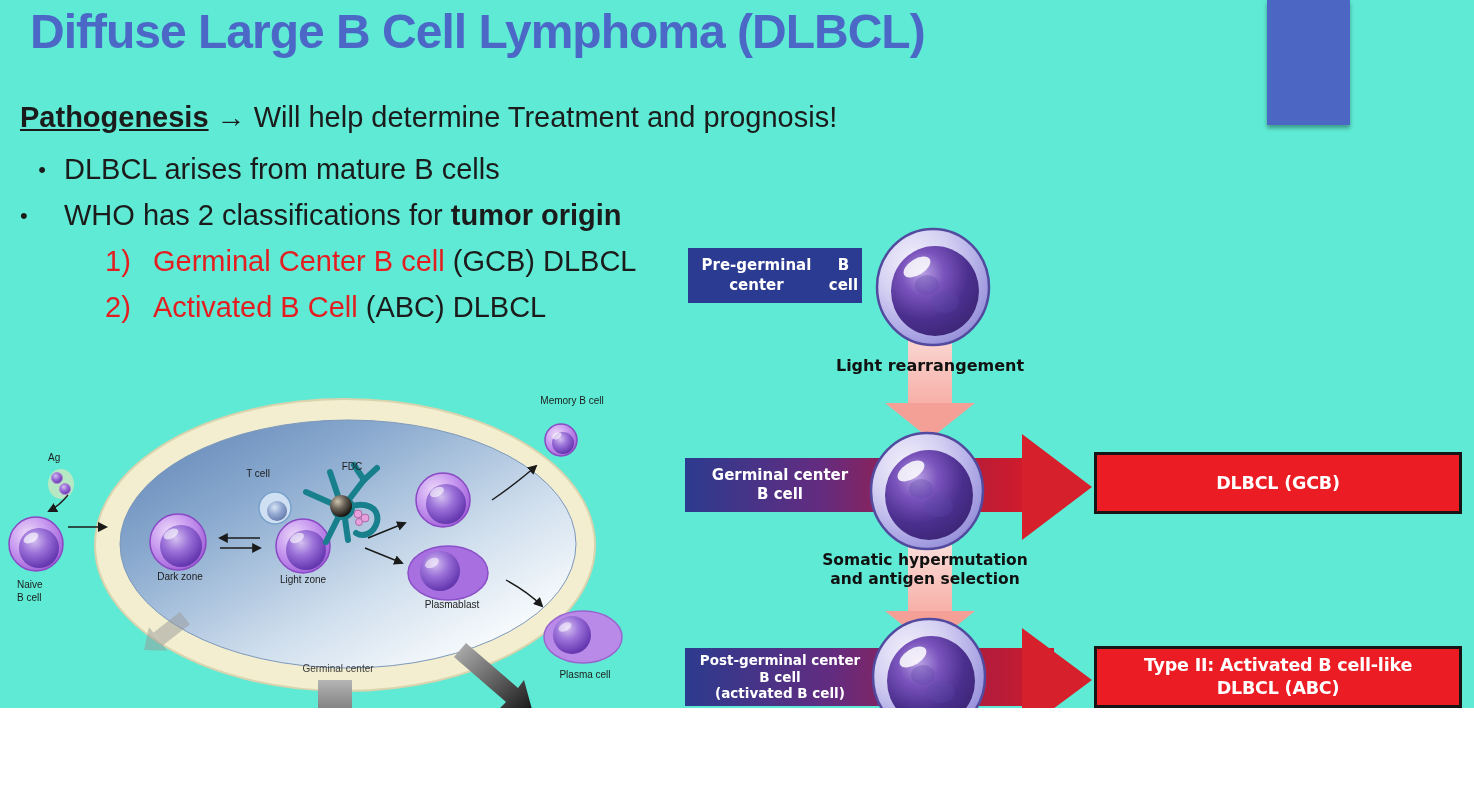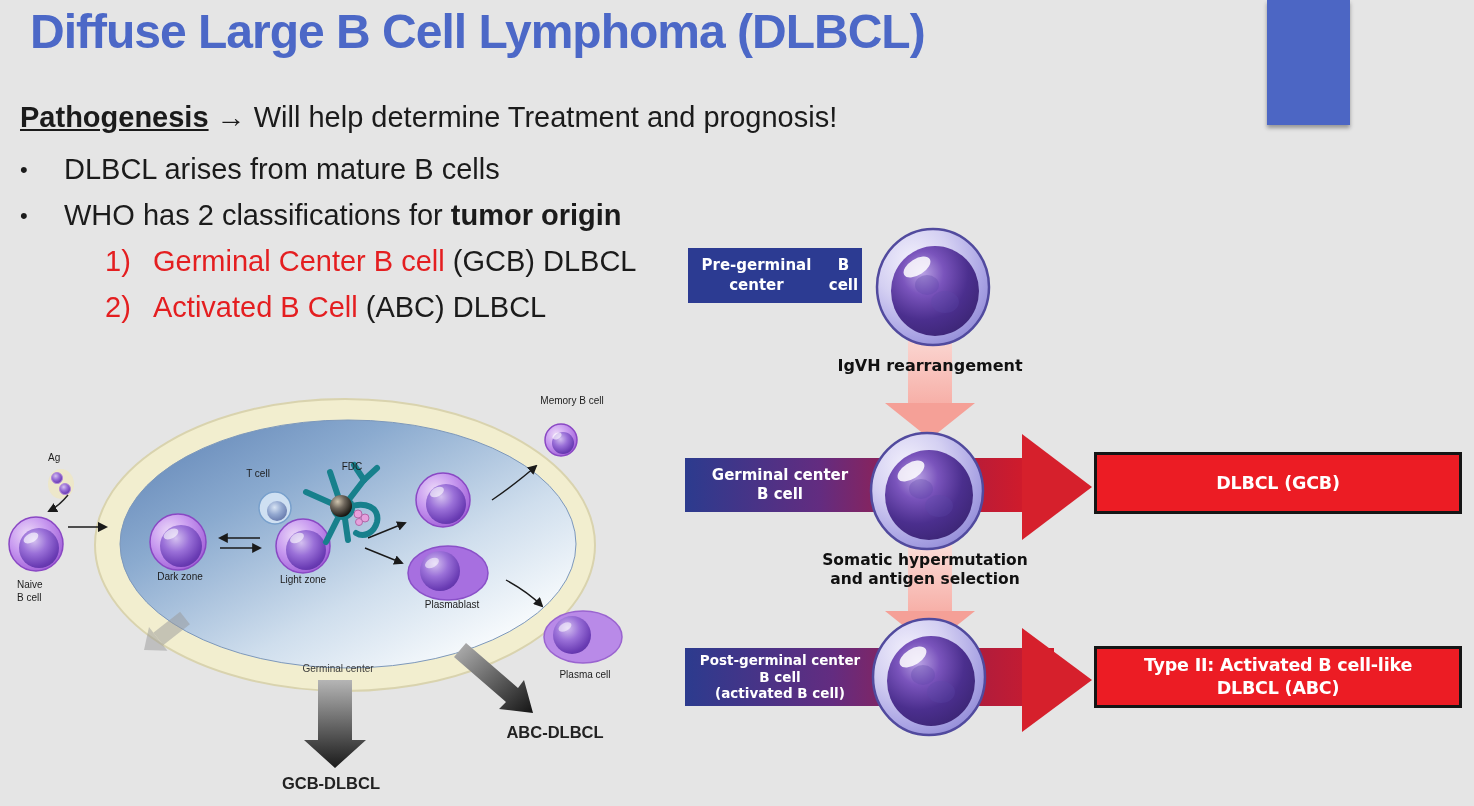--- a/index.html
+++ b/index.html
@@ -1,16 +1,16 @@
 <!DOCTYPE html>
 <html><head>
 <meta charset="utf-8">
 <style>
   html,body{margin:0;padding:0;background:#ffffff;}
-  .slide{position:relative;width:1474px;height:806px;background:#e5e5e5;overflow:hidden;
+  .slide{position:relative;width:1474px;height:708px;background:#5eead4;overflow:hidden;
          font-family:"Liberation Sans",sans-serif;color:#1b1b1b;}
 
   
   .title{position:absolute;left:30px;top:4px;font-size:48px;font-weight:bold;
          color:#4c68c7;letter-spacing:-1px;white-space:nowrap;}
   .corner-rect{position:absolute;left:1267px;top:0;width:83px;height:125px;background:#4c66c4;
                box-shadow:0 3px 4px rgba(0,0,0,.35);}
 
   
   .intro{position:absolute;left:20px;top:103px;font-size:29px;line-height:1;}
@@ -126,21 +126,21 @@
     </defs>
   </svg>
 
   <div class="title">Diffuse Large B Cell Lymphoma (DLBCL)</div>
   <div class="corner-rect"></div>
 
   <div class="intro">
     <div class="row" style="left:0;top:0;">
       <span class="patho">Pathogenesis</span><span> → Will help determine Treatment and prognosis!</span>
     </div>
-    <div class="row" style="left:0;top:52px;">
+    <div class="row" style="left:0;top:52px;text-align:center;">
       <span class="bullet-glyph">•</span><span>DLBCL arises from mature B cells</span>
     </div>
     <div class="row" style="left:0;top:98px;">
       <span class="bullet-glyph">•</span><span>WHO has 2 classifications for </span><span class="bold-frag">tumor origin</span>
     </div>
     <div class="row" style="left:85px;top:144px;">
       <span class="num-red">1)</span><span class="red-frag">Germinal Center B cell</span><span> (GCB) DLBCL</span>
     </div>
     <div class="row" style="left:85px;top:190px;">
       <span class="num-red">2)</span><span class="red-frag">Activated B Cell</span><span> (ABC) DLBCL</span>
@@ -302,21 +302,21 @@
       <ellipse cx="42" cy="40" rx="15" ry="8" fill="#ffffff" opacity="0.85" transform="rotate(-32 42 40)"></ellipse>
     </svg>
     <svg class="cell-svg cell3" width="118" height="122" viewBox="0 0 118 122">
       <ellipse cx="58" cy="60" rx="56" ry="58" fill="url(#bigOuter)" stroke="#514a9e" stroke-width="2.5"></ellipse>
       <ellipse cx="60" cy="64" rx="44" ry="45" fill="url(#bigNuc)"></ellipse>
       <ellipse cx="52" cy="58" rx="12" ry="10" fill="#5e48a8" opacity="0.35"></ellipse>
       <ellipse cx="70" cy="75" rx="14" ry="11" fill="#5e48a8" opacity="0.3"></ellipse>
       <ellipse cx="42" cy="40" rx="15" ry="8" fill="#ffffff" opacity="0.85" transform="rotate(-32 42 40)"></ellipse>
     </svg>
 
-    <div class="flow-label igvh">IgVH rearrangement</div>
+    <div class="flow-label igvh">Light rearrangement</div>
     <div class="flow-label somatic">
       <div>Somatic hypermutation</div>
       <div>and antigen selection</div>
     </div>
 
     <div class="red-box box1">
       <span>DLBCL (GCB)</span>
     </div>
     <div class="red-box box2">
       <span>Type II: Activated B cell-like</span>

